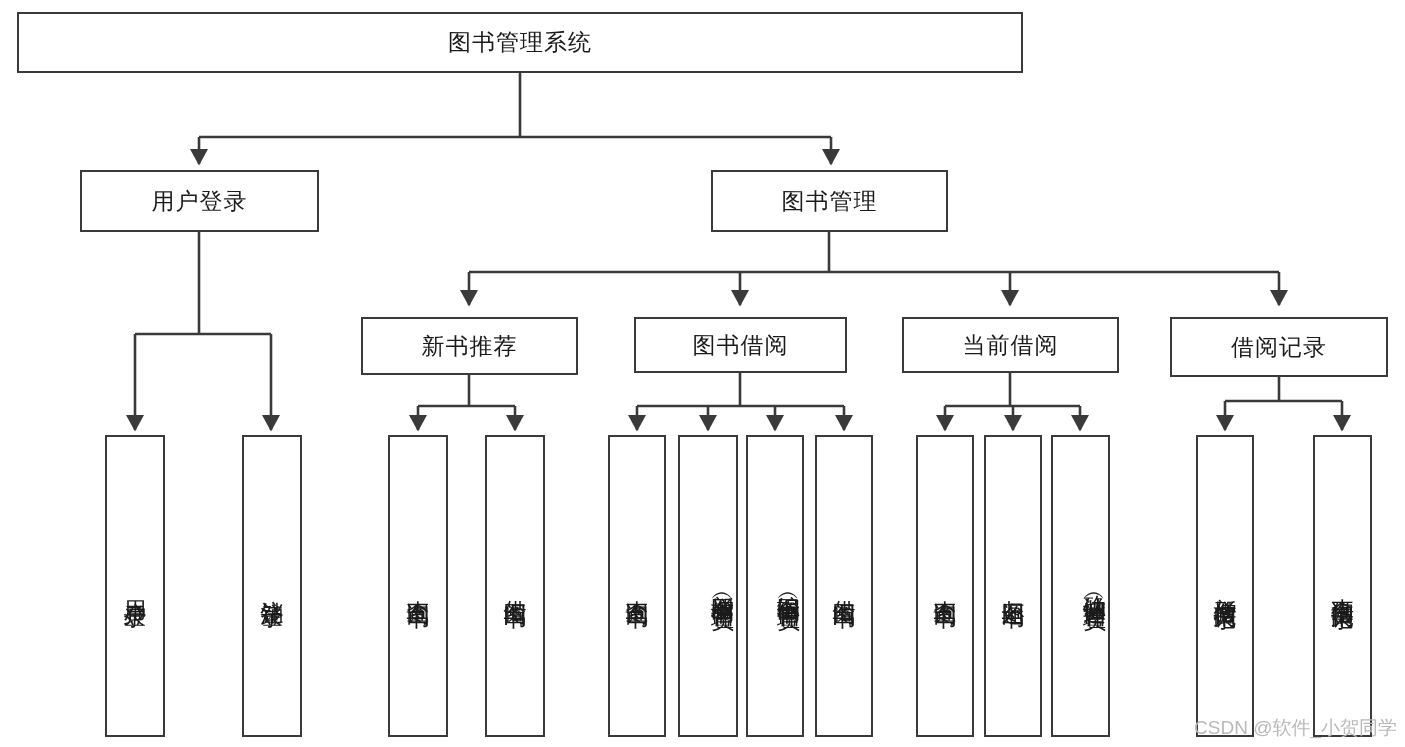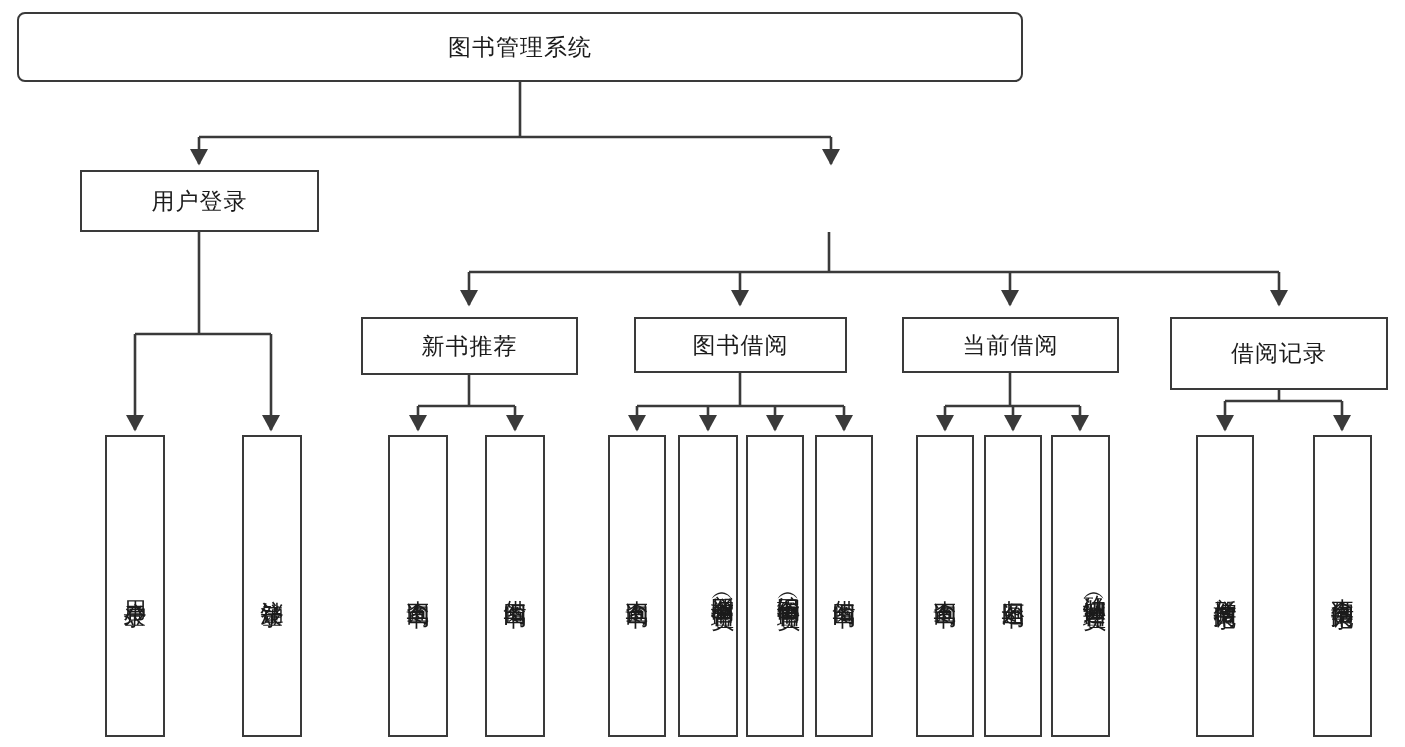--- a/index.html
+++ b/index.html
@@ -111,41 +111,43 @@
       <path d="M 1013 406 L 1013 430" marker-end="url(#arrow)"></path>
       <path d="M 1080 406 L 1080 430" marker-end="url(#arrow)"></path>
 
       <path d="M 1279 373 L 1279 401"></path>
       <path d="M 1225 401 L 1342 401"></path>
       <path d="M 1225 401 L 1225 430" marker-end="url(#arrow)"></path>
       <path d="M 1342 401 L 1342 430" marker-end="url(#arrow)"></path>
     </g>
   </svg>
 
-  <div class="node h" style="left:17px; top:12px; width:1006px; height:70px;border-radius:8px;">图书管理系统</div>
+  <div class="node h" style="left:17px; top:12px; width:1006px; height:61px;">图书管理系统</div>
 
   <div class="node h" style="left:80px; top:170px; width:239px; height:62px;">用户登录</div>
+  <div class="node h" style="left:711px; top:170px; width:237px; height:62px;">图书管理</div>
 
   <div class="node h" style="left:361px; top:317px; width:217px; height:58px;">新书推荐</div>
   <div class="node h" style="left:902px; top:317px; width:217px; height:56px;">当前借阅</div>
   <div class="node h" style="left:634px; top:317px; width:213px; height:56px;">图书借阅</div>
-  <div class="node h" style="left:1170px; top:317px; width:218px; height:73px;">借阅记录</div>
+  <div class="node h" style="left:1170px; top:317px; width:218px; height:60px;">借阅记录</div>
 
   <div class="node v" style="left:105px; top:435px; width:60px; height:302px;">用户登录</div>
   <div class="node v" style="left:242px; top:435px; width:60px; height:302px;">注销登录</div>
 
   <div class="node v" style="left:388px; top:435px; width:60px; height:302px;">查询图书</div>
   <div class="node v" style="left:485px; top:435px; width:60px; height:302px;">借阅图书</div>
 
   <div class="node v" style="left:608px; top:435px; width:58px; height:302px;">查询图书</div>
   <div class="node v top" style="left:678px; top:435px; width:60px; height:302px;">新增图书（管理员）</div>
   <div class="node v top" style="left:746px; top:435px; width:58px; height:302px;">编辑图书（管理员）</div>
   <div class="node v" style="left:815px; top:435px; width:58px; height:302px;">借阅图书</div>
 
   <div class="node v" style="left:916px; top:435px; width:58px; height:302px;">查询图书</div>
   <div class="node v" style="left:984px; top:435px; width:58px; height:302px;">归还图书</div>
   <div class="node v top" style="left:1051px; top:435px; width:59px; height:302px;">确认归还（管理员）</div>
 
   <div class="node v" style="left:1196px; top:435px; width:58px; height:302px;">新增借阅记录</div>
   <div class="node v" style="left:1313px; top:435px; width:59px; height:302px;">查询借阅记录</div>
 
+  <div class="watermark">CSDN @软件_小贺同学</div>
 
 </div>
 
 </body></html>

